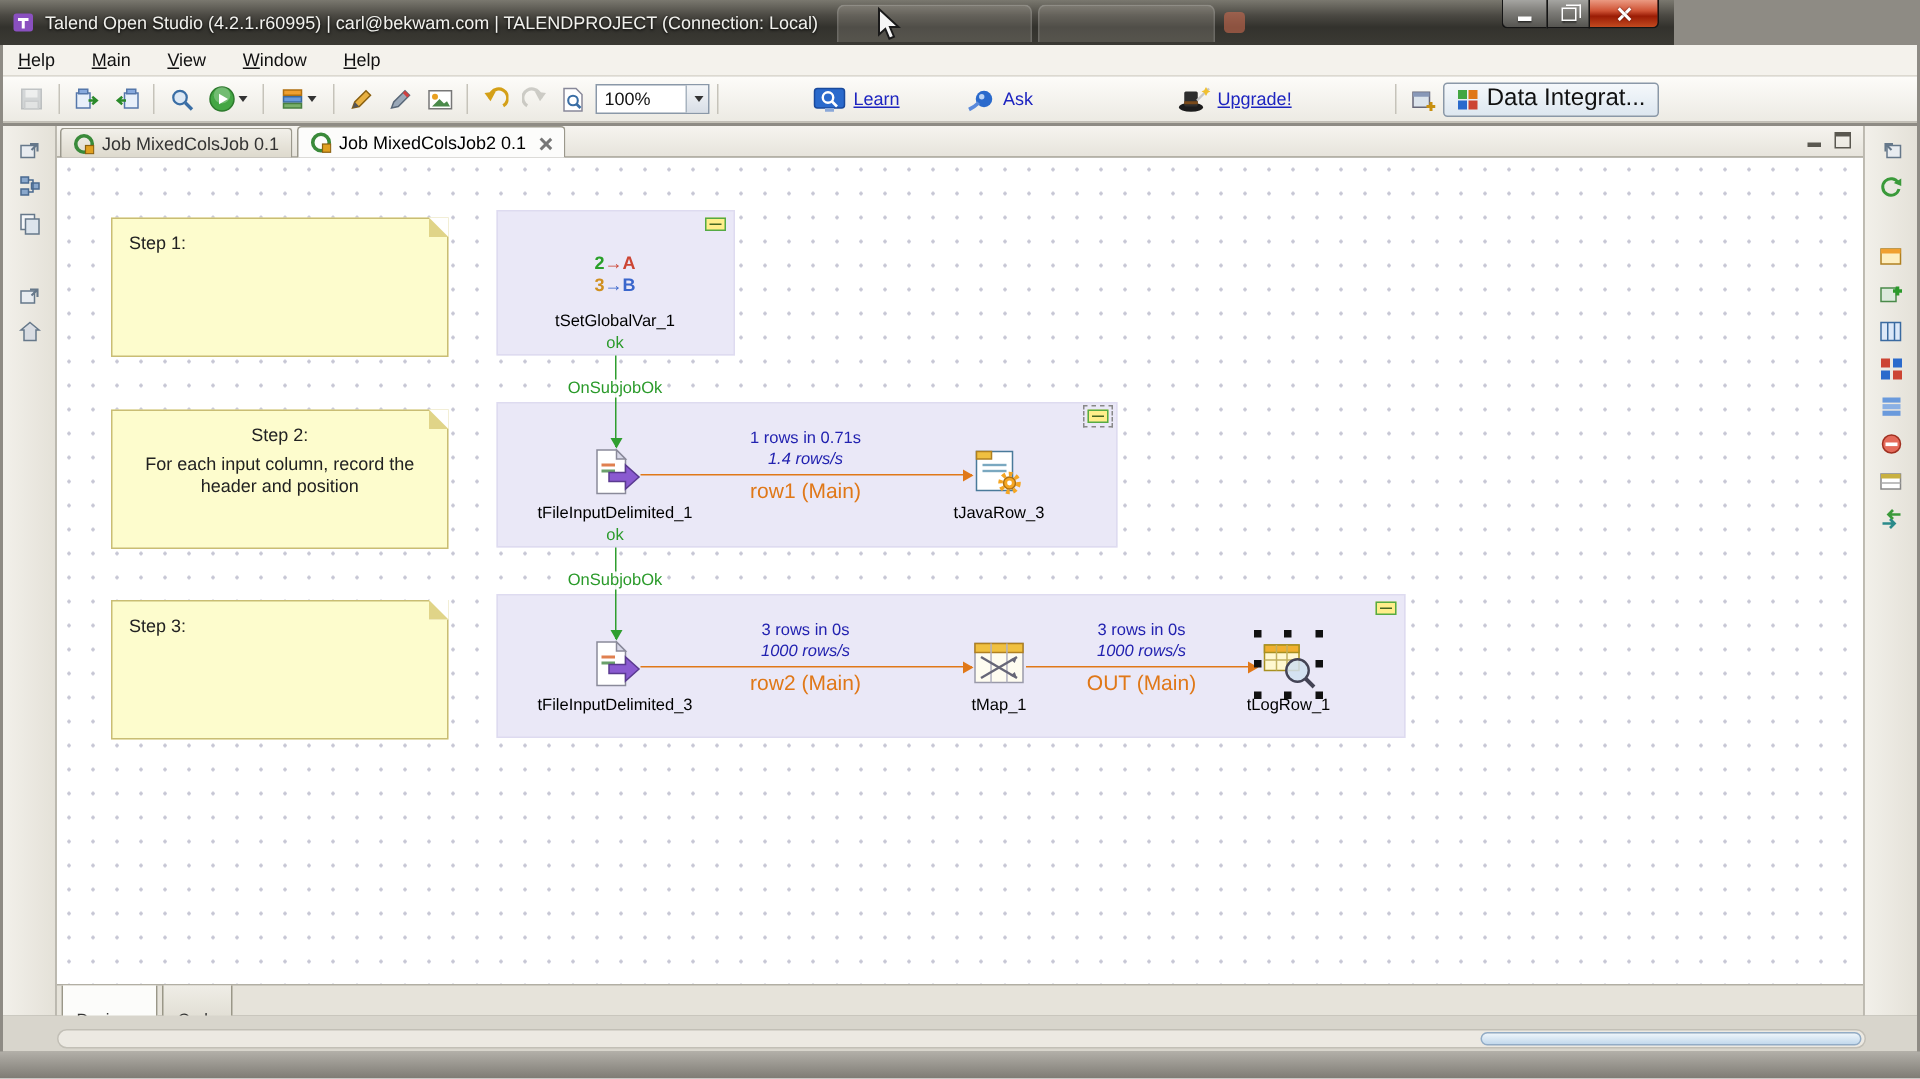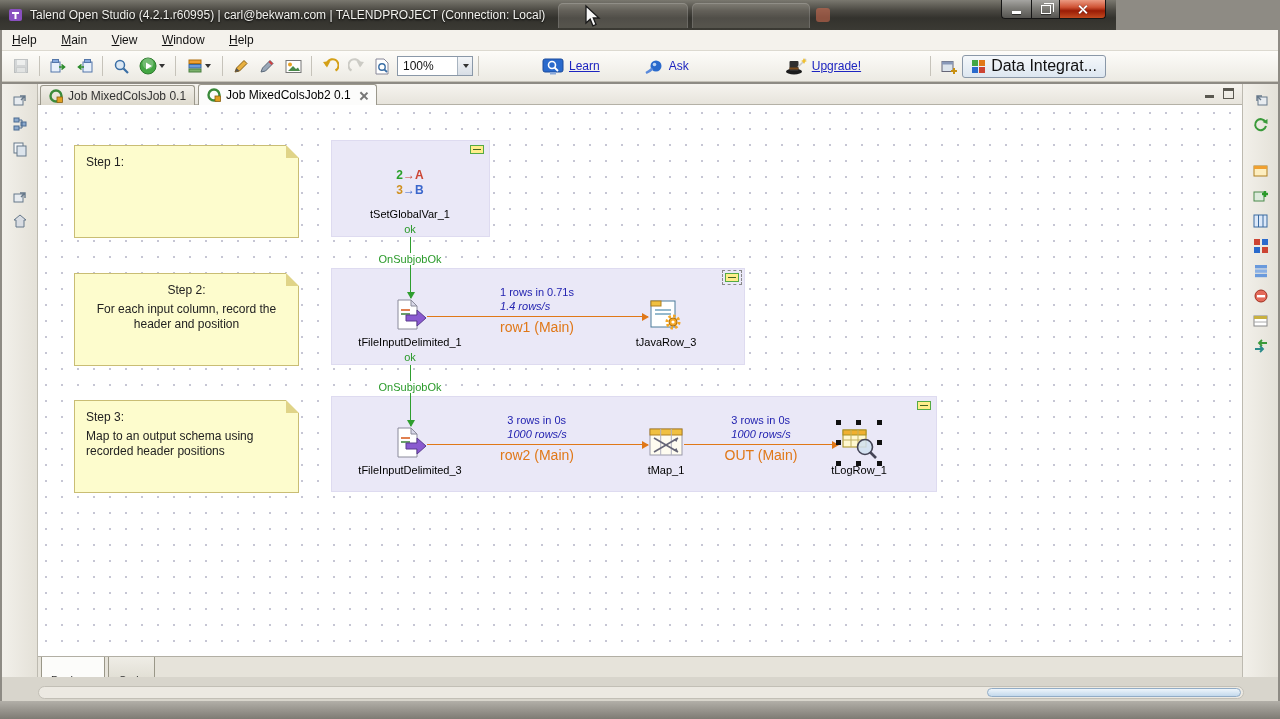--- a/index.html
+++ b/index.html
@@ -107,21 +107,21 @@
   .collapse-btn { position:absolute; top:4px; right:5px; width:14px; height:9px;
     background:#ffee8a; border:1px solid #55aa44; }
   .collapse-btn::after { content:""; position:absolute; left:2px; top:3px; width:8px; height:1px; background:#446622; }
   .collapse-btn.selected { outline:1px dashed #888; outline-offset:2px; }
 
   .comp { position:absolute; }
   .comp-label { position:absolute; transform:translateX(-50%); font-size:11px; color:#000; white-space:nowrap; }
   .status-ok { position:absolute; transform:translateX(-50%); font-size:11px; color:#2a9a2a; }
   .trigger-label { position:absolute; transform:translateX(-50%); font-size:11px; color:#2a9a2a;
     background:rgba(255,255,255,.92); padding:0 2px; white-space:nowrap; z-index:5; }
-  .conn-stats { position:absolute; transform:translateX(-50%); text-align:left; font-size:11px;
+  .conn-stats { position:absolute; transform:translateX(-50%); text-align:center; font-size:11px;
     color:#2222b0; line-height:14px; white-space:nowrap; }
   .conn-stats .rate { font-style:italic; }
   .conn-name { position:absolute; transform:translateX(-50%); font-size:14px; color:#e07818; white-space:nowrap; }
 
   .hline { position:absolute; height:1px; background:#e07818; z-index:4; }
   .hline::after { content:""; position:absolute; right:-1px; top:-3.5px; width:0; height:0;
     border-left:7px solid #e07818; border-top:4px solid transparent; border-bottom:4px solid transparent; }
   .vline { position:absolute; width:1px; background:#2f9e2f; z-index:4; }
   .vline::after { content:""; position:absolute; bottom:-1px; left:-3.5px; width:0; height:0;
     border-top:7px solid #2f9e2f; border-left:4px solid transparent; border-right:4px solid transparent; }
@@ -471,21 +471,20 @@
       <div class="note-title">Step 1:</div>
     </div>
     <div class="note" style="left:36px;top:168px;text-align:center;">
       <div class="note-fold"></div>
       <div class="note-title">Step 2:</div>
       <div class="note-body">For each input column, record the header and position</div>
     </div>
     <div class="note" style="left:36px;top:295px;">
       <div class="note-fold"></div>
       <div class="note-title">Step 3:</div>
-      <div class="note-body">Map to an output schema using recorded header positions</div>
     </div>
 
     <div class="subjob" style="left:293px;top:35px;width:159px;height:97px;">
       <div class="collapse-btn"></div>
     </div>
     <div class="comp" style="left:356px;top:63px;">
       <div class="sgv">
         <div><span class="c-green">2</span><span class="arr red"></span><span class="c-red">A</span></div>
         <div><span class="c-orange">3</span><span class="arr blue"></span><span class="c-blue">B</span></div>
       </div>

